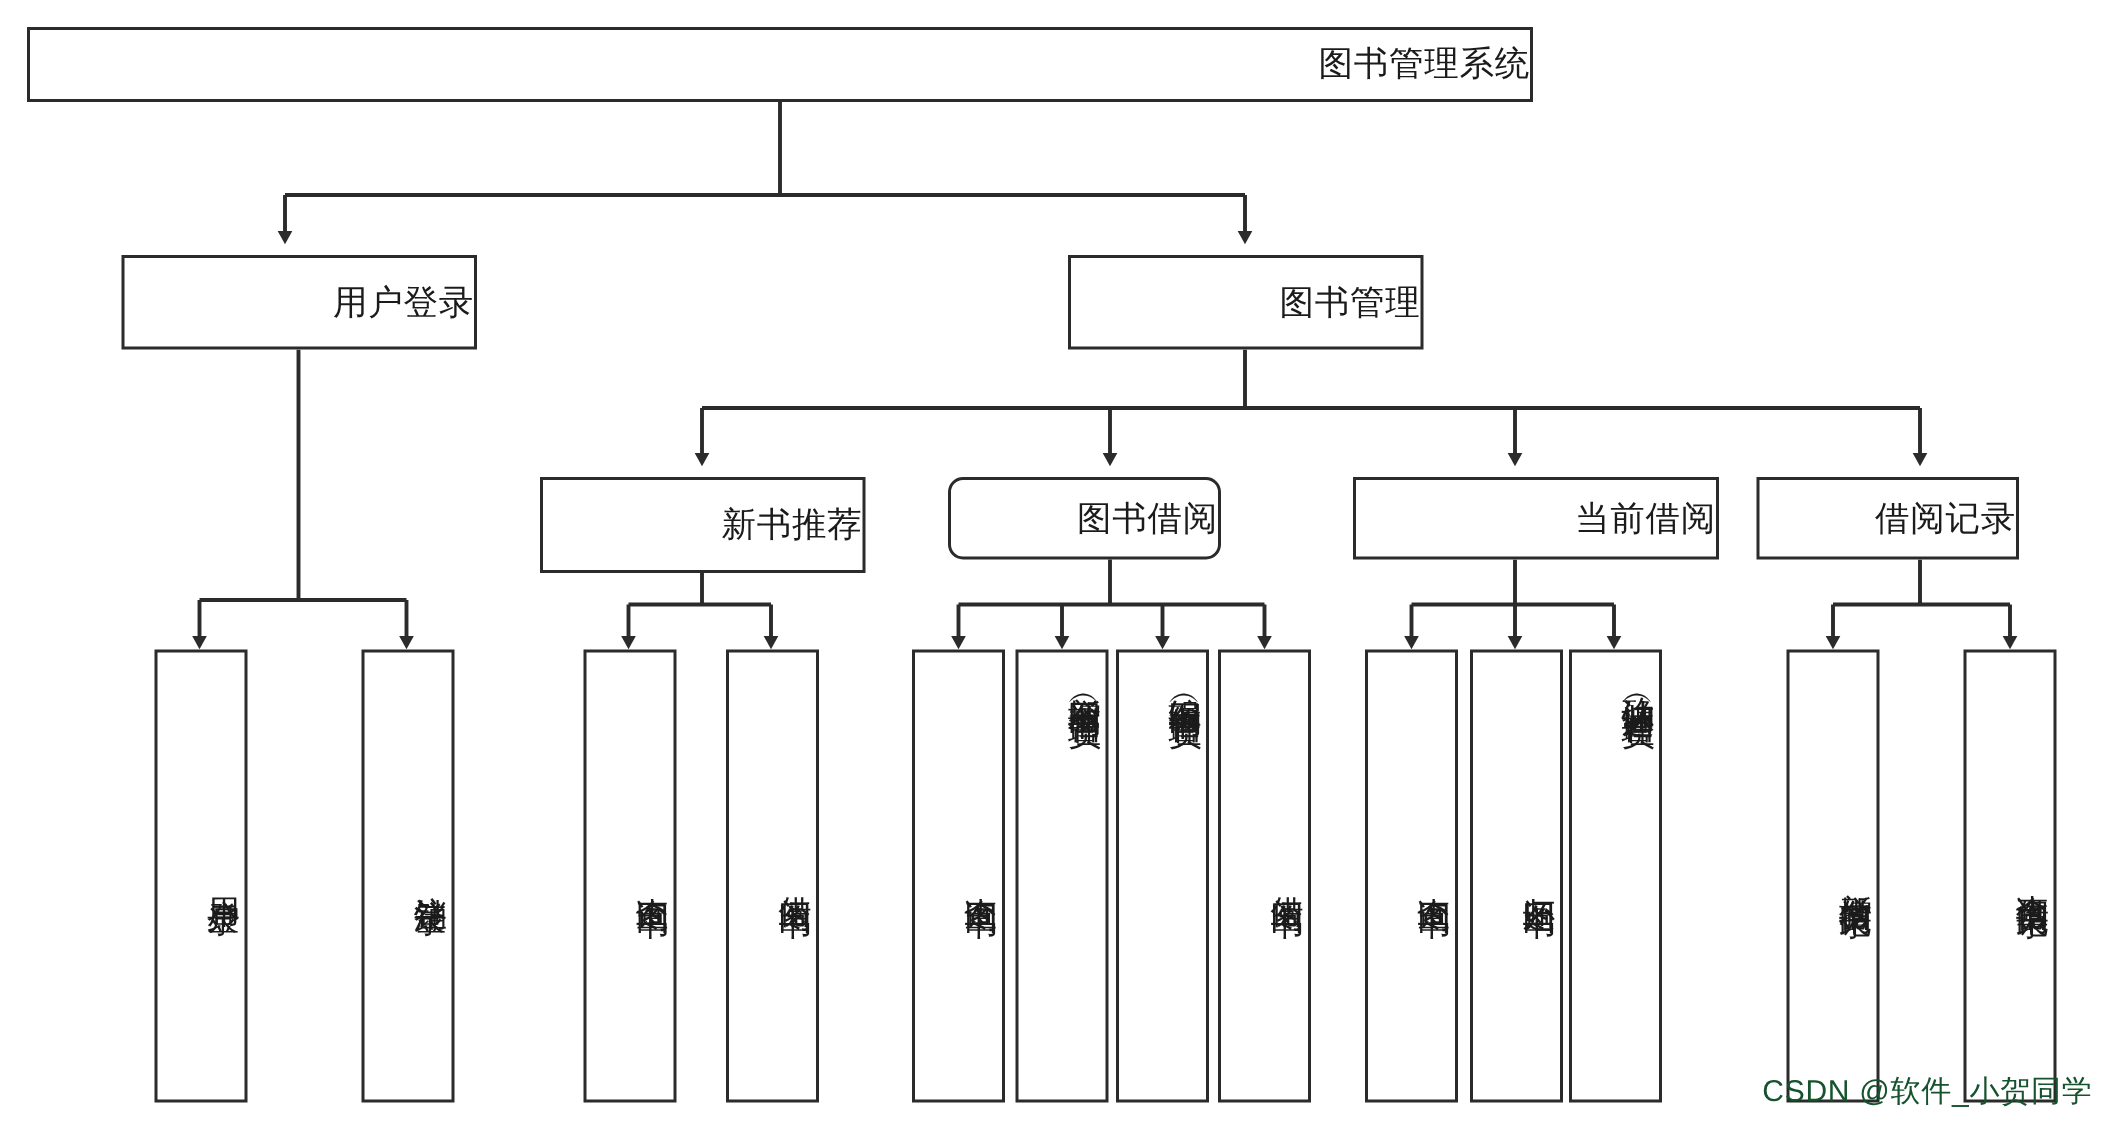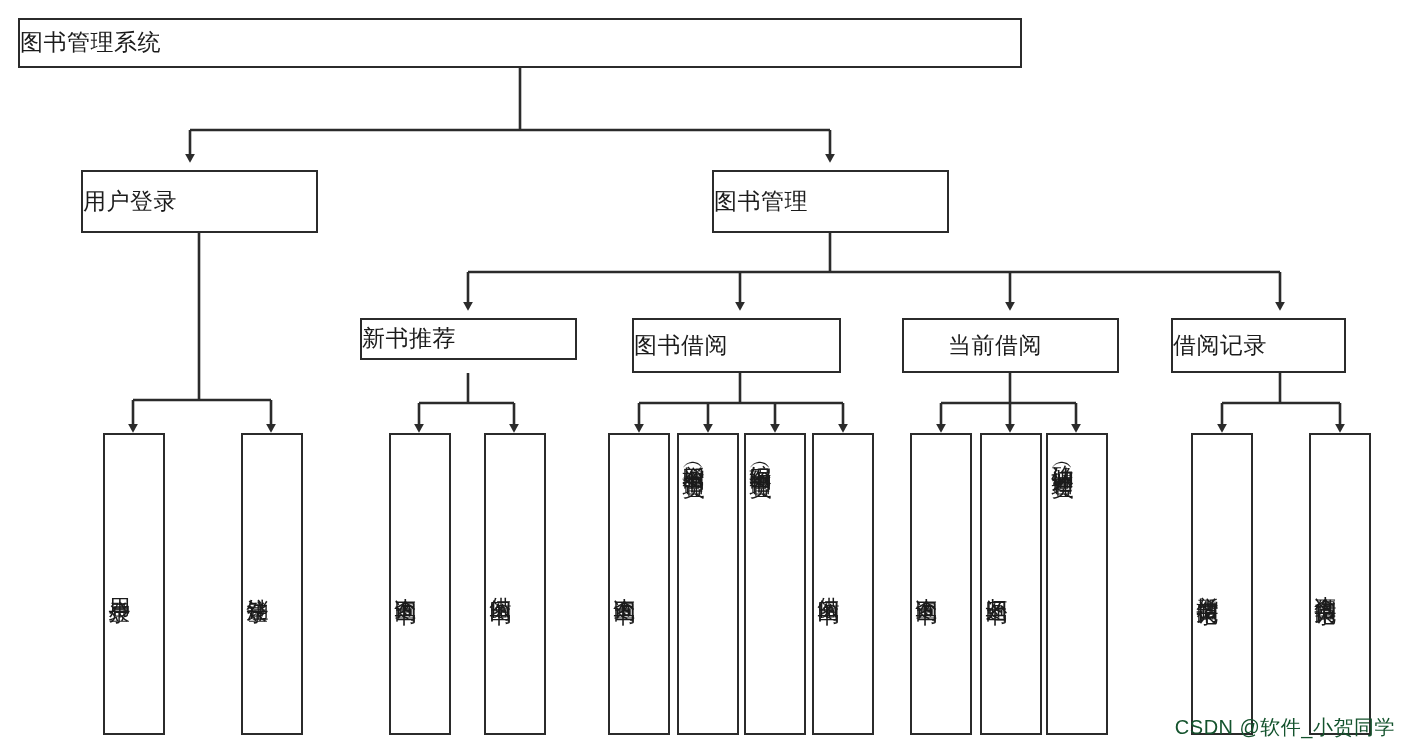--- a/index.html
+++ b/index.html
@@ -25,21 +25,21 @@
     height: 747px;
     pointer-events: none;
   }
   .node {
     position: absolute;
     box-sizing: border-box;
     border: 2.5px solid #2b2b2b;
     background: #ffffff;
     display: flex;
     align-items: center;
-    justify-content: flex-start;
+    justify-content: flex-end;
     color: #1b1b1b;
     z-index: 2;
   }
   .node .label {
     display: block;
     line-height: 1.18;
     text-align: center;
     white-space: nowrap;
   }
   
@@ -138,29 +138,29 @@
   </div>
 
   <div class="node horiz" style="left:81px; top:170px; width:237px; height:63px;">
     <span class="label">用户登录</span>
   </div>
 
   <div class="node horiz" style="left:712px; top:170px; width:237px; height:63px;">
     <span class="label">图书管理</span>
   </div>
 
-  <div class="node horiz" style="left:360px; top:318px; width:217px; height:42px;">
+  <div class="node horiz" style="left:360px; top:318px; width:217px; height:64px;">
     <span class="label">新书推荐</span>
   </div>
 
-  <div class="node horiz" style="left:632px; top:318px; width:209px; height:55px;">
+  <div class="node horiz" style="left:632px; top:318px; width:182px; height:55px;border-radius:10px;">
     <span class="label">图书借阅</span>
   </div>
 
-  <div class="node horiz" style="left:902px; top:318px; width:217px; height:55px;padding-left:44px;">
+  <div class="node horiz" style="left:902px; top:318px; width:244px; height:55px;padding-left:44px;">
     <span class="label">当前借阅</span>
   </div>
 
   <div class="node horiz" style="left:1171px; top:318px; width:175px; height:55px;">
     <span class="label">借阅记录</span>
   </div>
 
   <div class="node vert mid" style="left:103px; top:433px; width:62px; height:302px;">
     <span class="label">用户登录</span>
   </div>

